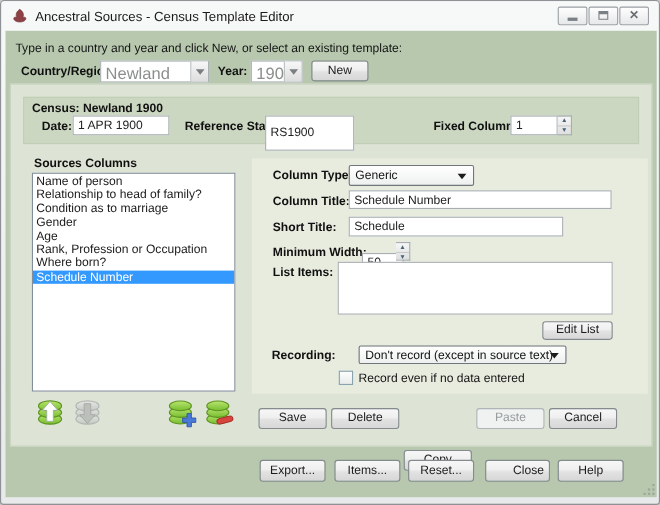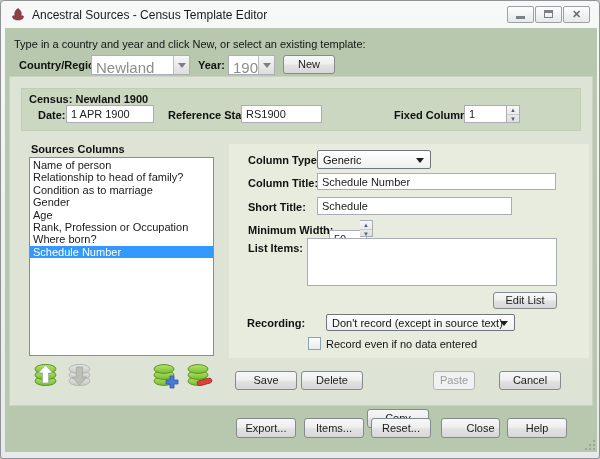--- a/index.html
+++ b/index.html
@@ -99,21 +99,21 @@
   </div>
   <div class="btn" style="left:282px;top:54px;width:52px;">New</div>
 
   <div class="panel-pale"></div>
 
   <div class="panel-census"></div>
   <span class="blabel" style="left:28px;top:92px;">Census: Newland 1900</span>
   <span class="blabel" style="left:37px;top:108px;">Date:</span>
   <input class="tinput" style="left: 65px; top: 104px; width: 88px; height: 18px;" value="1 APR 1900">
   <span class="blabel" style="left:167px;top:108px;">Reference Start:</span>
-  <input class="tinput" style="left: 240px; top: 104px; width: 81px; height: 18px;" value="RS1900">
+  <input class="tinput" style="left: 240px; top: 104px; width: 81px; height: 32px;" value="RS1900">
   <span class="blabel" style="left:393px;top:108px;">Fixed Columns:</span>
   <input class="tinput" style="left: 463px; top: 104px; width: 43px; height: 18px;" value="1">
   <div class="spin" style="left:506px;top:104px;height:18px;">
     <span class="up">▲</span>
     <span class="dn">▼</span>
   </div>
 
   <span class="blabel" style="left:30px;top:142px;">Sources Columns</span>
   <div class="listbox">
       <div class="list-item">Name of person</div>
@@ -194,21 +194,21 @@
       <ellipse cx="12" cy="19" rx="10" ry="4.4" fill="url(#g1)" stroke="#5d9422"></ellipse>
       <ellipse cx="12" cy="13" rx="10" ry="4.4" fill="url(#g1)" stroke="#5d9422"></ellipse>
       <ellipse cx="12" cy="7" rx="10" ry="4.4" fill="url(#g1)" stroke="#5d9422"></ellipse>
       <rect x="11" y="17.5" width="15" height="5" rx="2.5" transform="rotate(-14 18 20)" fill="#d8453e" stroke="#a32e28" stroke-width="0.8"></rect>
     </g>
   </svg>
 
   <div class="btn" style="left:234px;top:370px;width:62px;">Save</div>
   <div class="btn" style="left:300px;top:370px;width:62px;">Delete</div>
   <div class="btn" style="left:366px;top:370px;width:62px;margin-top:38px;">Copy</div>
-  <div class="btn disabled" style="left:432px;top:370px;width:42px;">Paste</div>
+  <div class="btn disabled" style="left:432px;top:370px;width:62px;">Paste</div>
   <div class="btn" style="left:498px;top:370px;width:62px;">Cancel</div>
 
   <div class="btn" style="left:235px;top:417px;width:60px;height:20px;line-height:18px;">Export...</div>
   <div class="btn" style="left:303px;top:417px;width:60px;height:20px;line-height:18px;">Items...</div>
   <div class="btn" style="left:370px;top:417px;width:60px;height:20px;line-height:18px;">Reset...</div>
   <div class="btn" style="left:440px;top:417px;width:59px;height:20px;line-height:18px;padding-left:20px;">Close</div>
   <div class="btn" style="left:506px;top:417px;width:60px;height:20px;line-height:18px;">Help</div>
 
   <svg class="resize-grip" viewBox="0 0 12 12">
     <g fill="#9ba89b">

